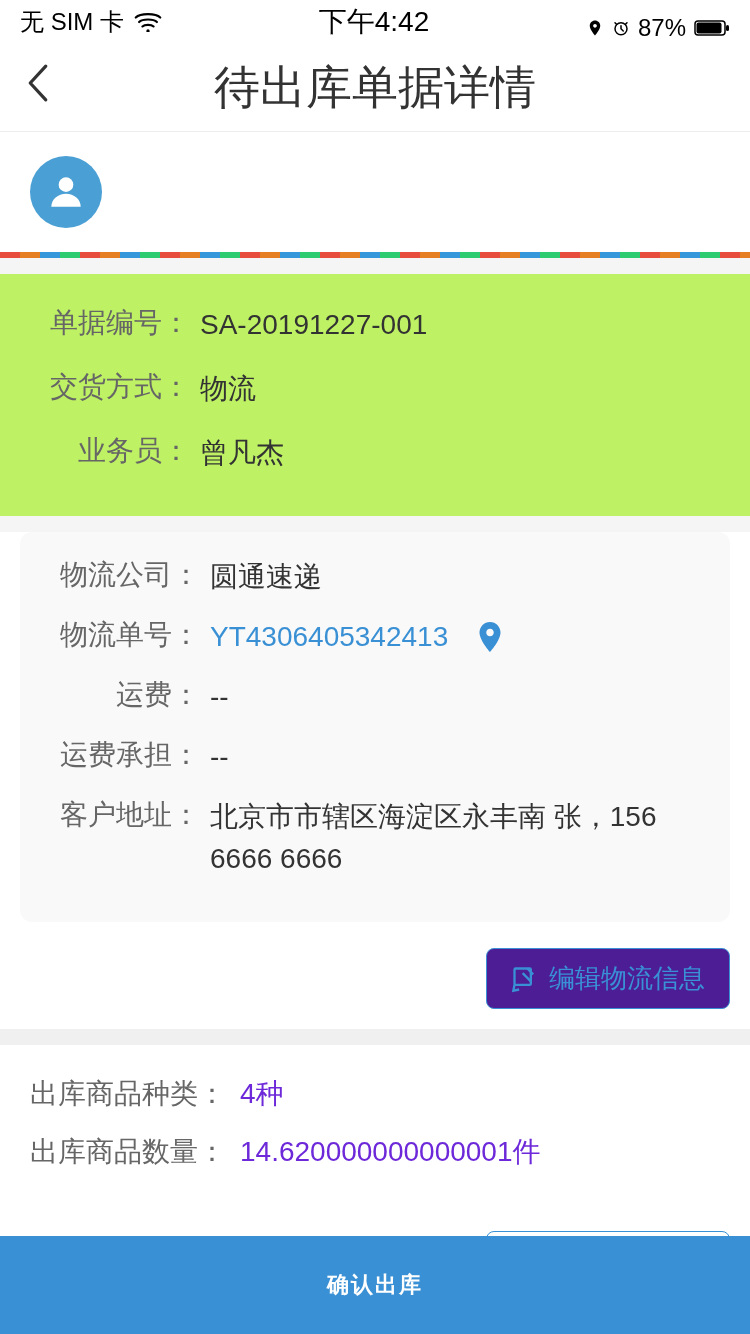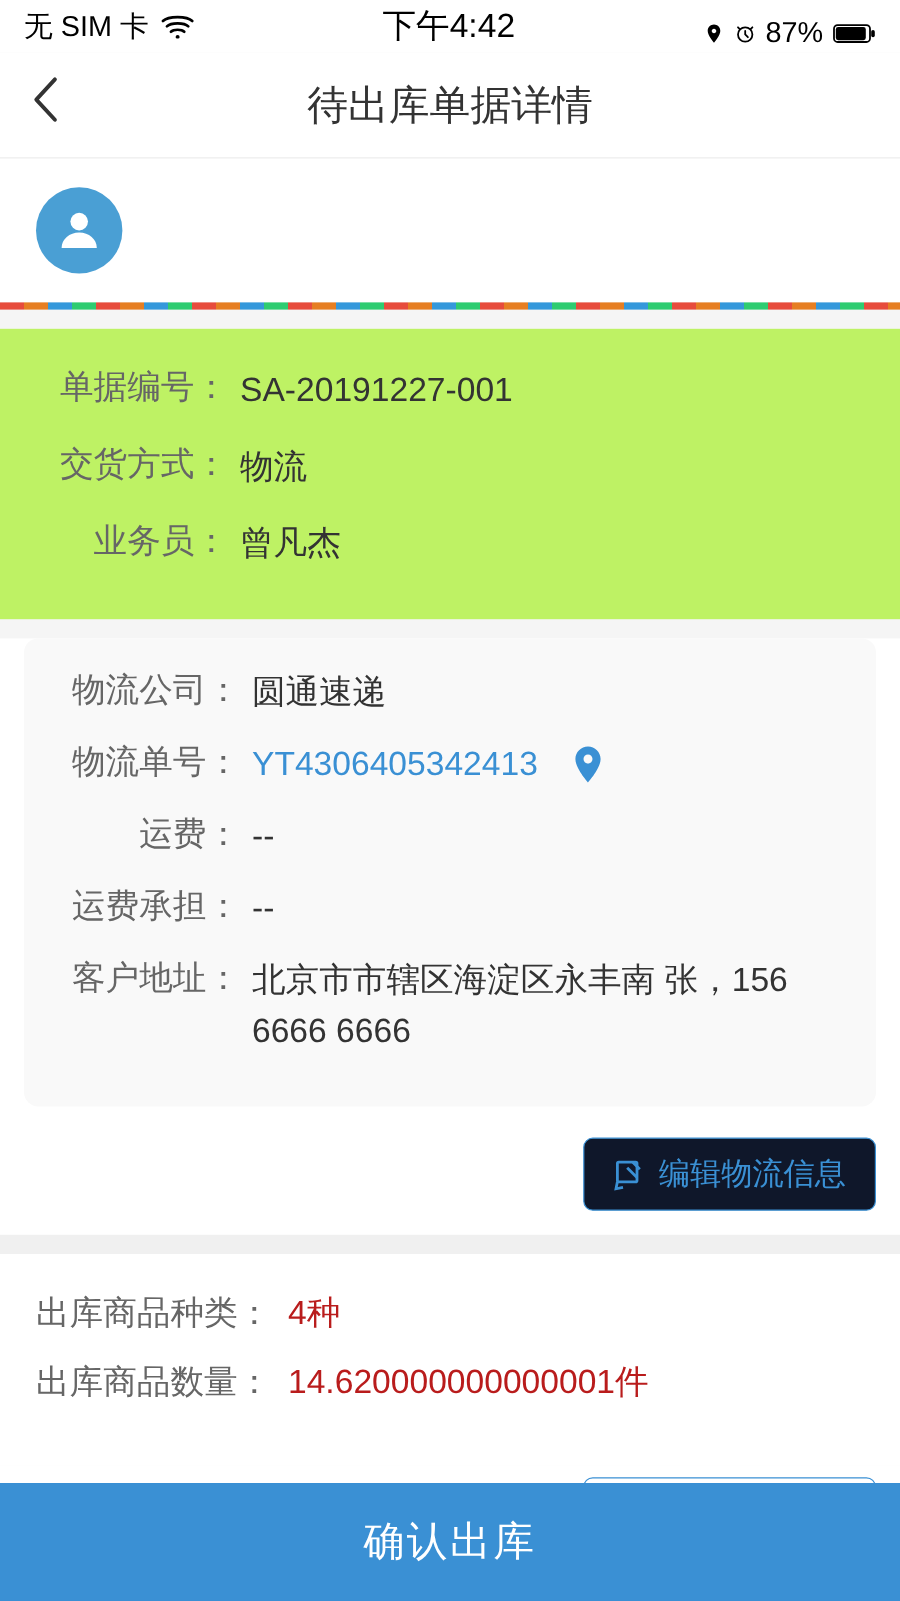--- a/index.html
+++ b/index.html
@@ -41,21 +41,21 @@
       border-bottom: 1px solid #eee;
     }
     .nav-back {
       position: absolute;
       left: 24px;
       font-size: 36px;
       color: #333;
       cursor: pointer;
     }
     .nav-title {
-      font-size: 34px;
+      font-size: 46px;
       font-weight: 500;
       color: #333;
     }
 
     
     .customer-header {
       background: #fff;
       padding: 24px 30px;
       display: flex;
       align-items: center;
@@ -157,21 +157,21 @@
     }
     .btn-edit {
       border: 1.5px solid #3a90d4;
       border-radius: 8px;
       padding: 12px 24px;
       color: #3a90d4;
       font-size: 26px;
       display: flex;
       align-items: center;
       gap: 10px;
-      background: #0f172a;
+      background: #4c1d95;
       cursor: pointer;
     }
 
     
     .section-divider {
       height: 16px;
       background: #f0f0f0;
     }
 
     
@@ -183,21 +183,21 @@
       display: flex;
       align-items: center;
       margin-bottom: 20px;
       font-size: 28px;
     }
     .product-label {
       color: #666;
       min-width: 200px;
     }
     .product-value {
-      color: #b91c1c;
+      color: #6d28d9;
       margin-left: 10px;
     }
 
     
     .btn-view-detail {
       display: flex;
       justify-content: flex-end;
       padding: 10px 20px 20px 20px;
       background: #fff;
     }
@@ -222,22 +222,22 @@
       width: 750px;
       background: #3a90d4;
       height: 98px;
       display: flex;
       align-items: center;
       justify-content: center;
       cursor: pointer;
     }
     .btn-confirm {
       color: #fff;
-      font-size: 34px;
-      font-weight: 400;
+      font-size: 22px;
+      font-weight: 700;
       letter-spacing: 2px;
     }
   </style>
 </head>
 <body>
 
 <div class="status-bar">
   <div class="status-left">
     <span>无 SIM 卡</span>
     <svg width="28" height="20" viewBox="0 0 24 18">

